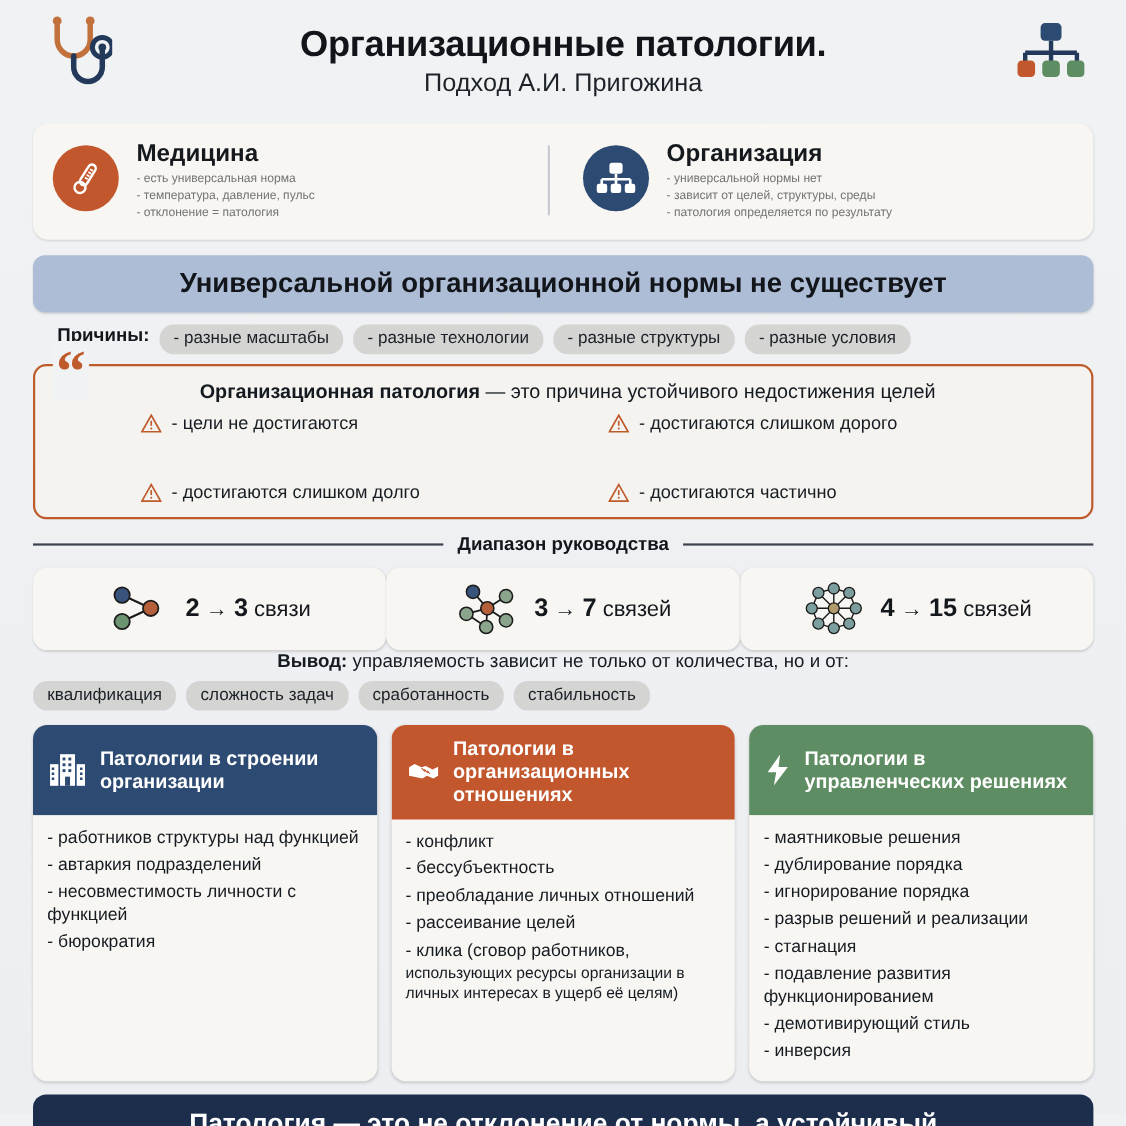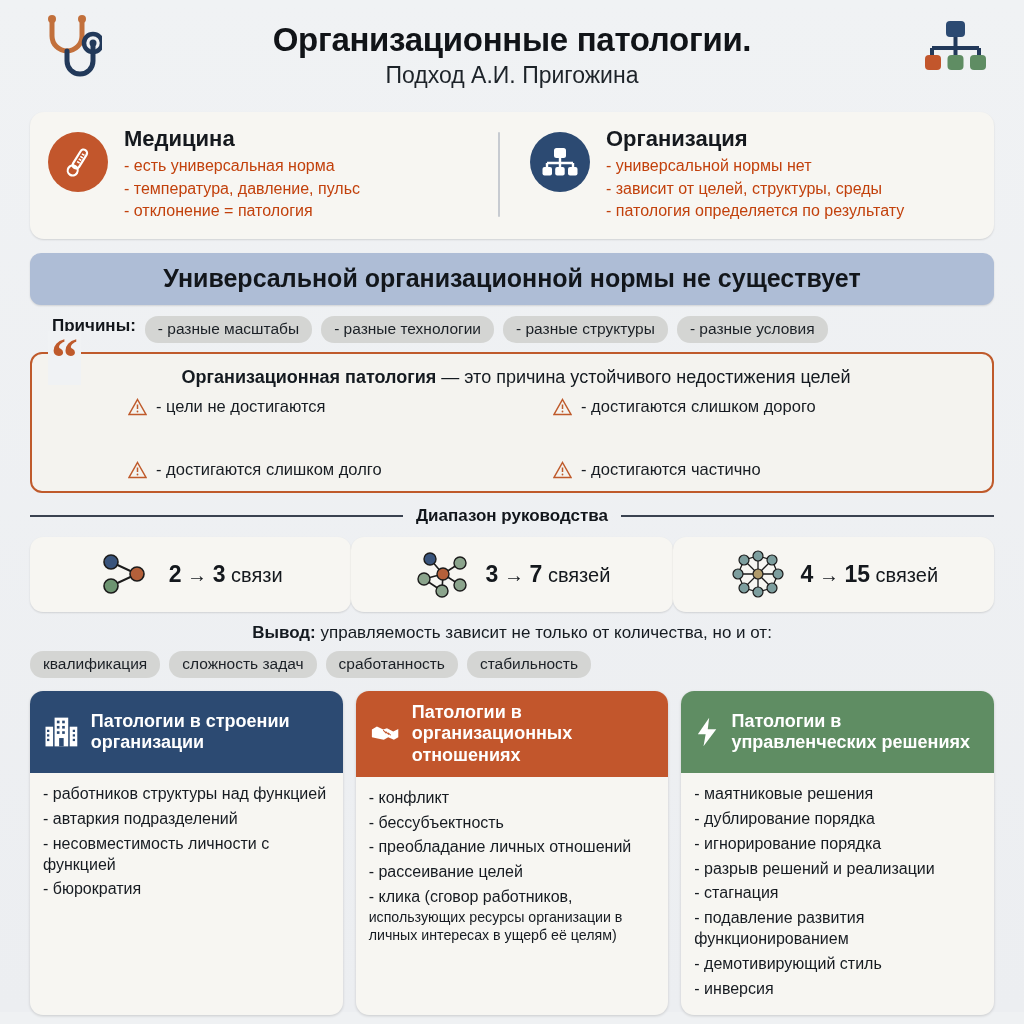--- a/index.html
+++ b/index.html
@@ -50,21 +50,21 @@
   .compare-col.right { padding-left: 26px; }
   .divider-v { width: 2px; background: #c7cbd1; margin: 6px 4px; border-radius: 2px; }
   .circ {
     width: 60px; height: 60px; border-radius: 50%;
     flex: 0 0 60px; display: flex; align-items: center; justify-content: center;
     margin-top: 6px;
   }
   .circ.orange { background: #c2562c; }
   .circ.blue { background: #2c4a72; }
   .cmp-h { font-size: 22px; font-weight: bold; color: #15191e; margin-bottom: 3px; }
-  .cmp-li { font-size: 16px; color: #c2410c; line-height: 1.42; }
+  .cmp-li { font-size: 11px; color: #737373; line-height: 1.42; }
 
   
   .banner {
     background: #aebdd6;
     border-radius: 11px;
     text-align: center;
     padding: 11px 0 12px 0;
     font-size: 25px; font-weight: bold; color: #12161b;
     box-shadow: 0 1px 2px rgba(0,0,0,.13);
     margin-bottom: 11px;
@@ -100,21 +100,21 @@
     row-gap: 7px; column-gap: 10px;
     padding: 0 40px 0 70px;
     gap: 44px;
   }
   .qitem { display: flex; align-items: center; gap: 9px; font-size: 16.5px; color: #171c22; }
 
   
   .sec-title { display: flex; align-items: center; gap: 13px; margin: 4px 0 11px 0; }
   .sec-title .ln { flex: 1; height: 2px; background: #3a4250; }
   .sec-title span { font-size: 17px; font-weight: bold; color: #12161b; white-space: nowrap; }
-  .spans { display: flex; margin-bottom: 11px; }
+  .spans { display: flex; }
   .span-card {
     flex: 1; display: flex; align-items: center; justify-content: center; gap: 14px;
     padding: 11px 0 12px 0;
     background: #f7f6f2; border-radius: 13px;
     box-shadow: 0 1px 2px rgba(0,0,0,.13);
   }
   .span-txt { font-size: 20px; color: #14181d; font-weight: 400; }
   .span-txt b { font-weight: bold; font-size: 23px; }
 
   

